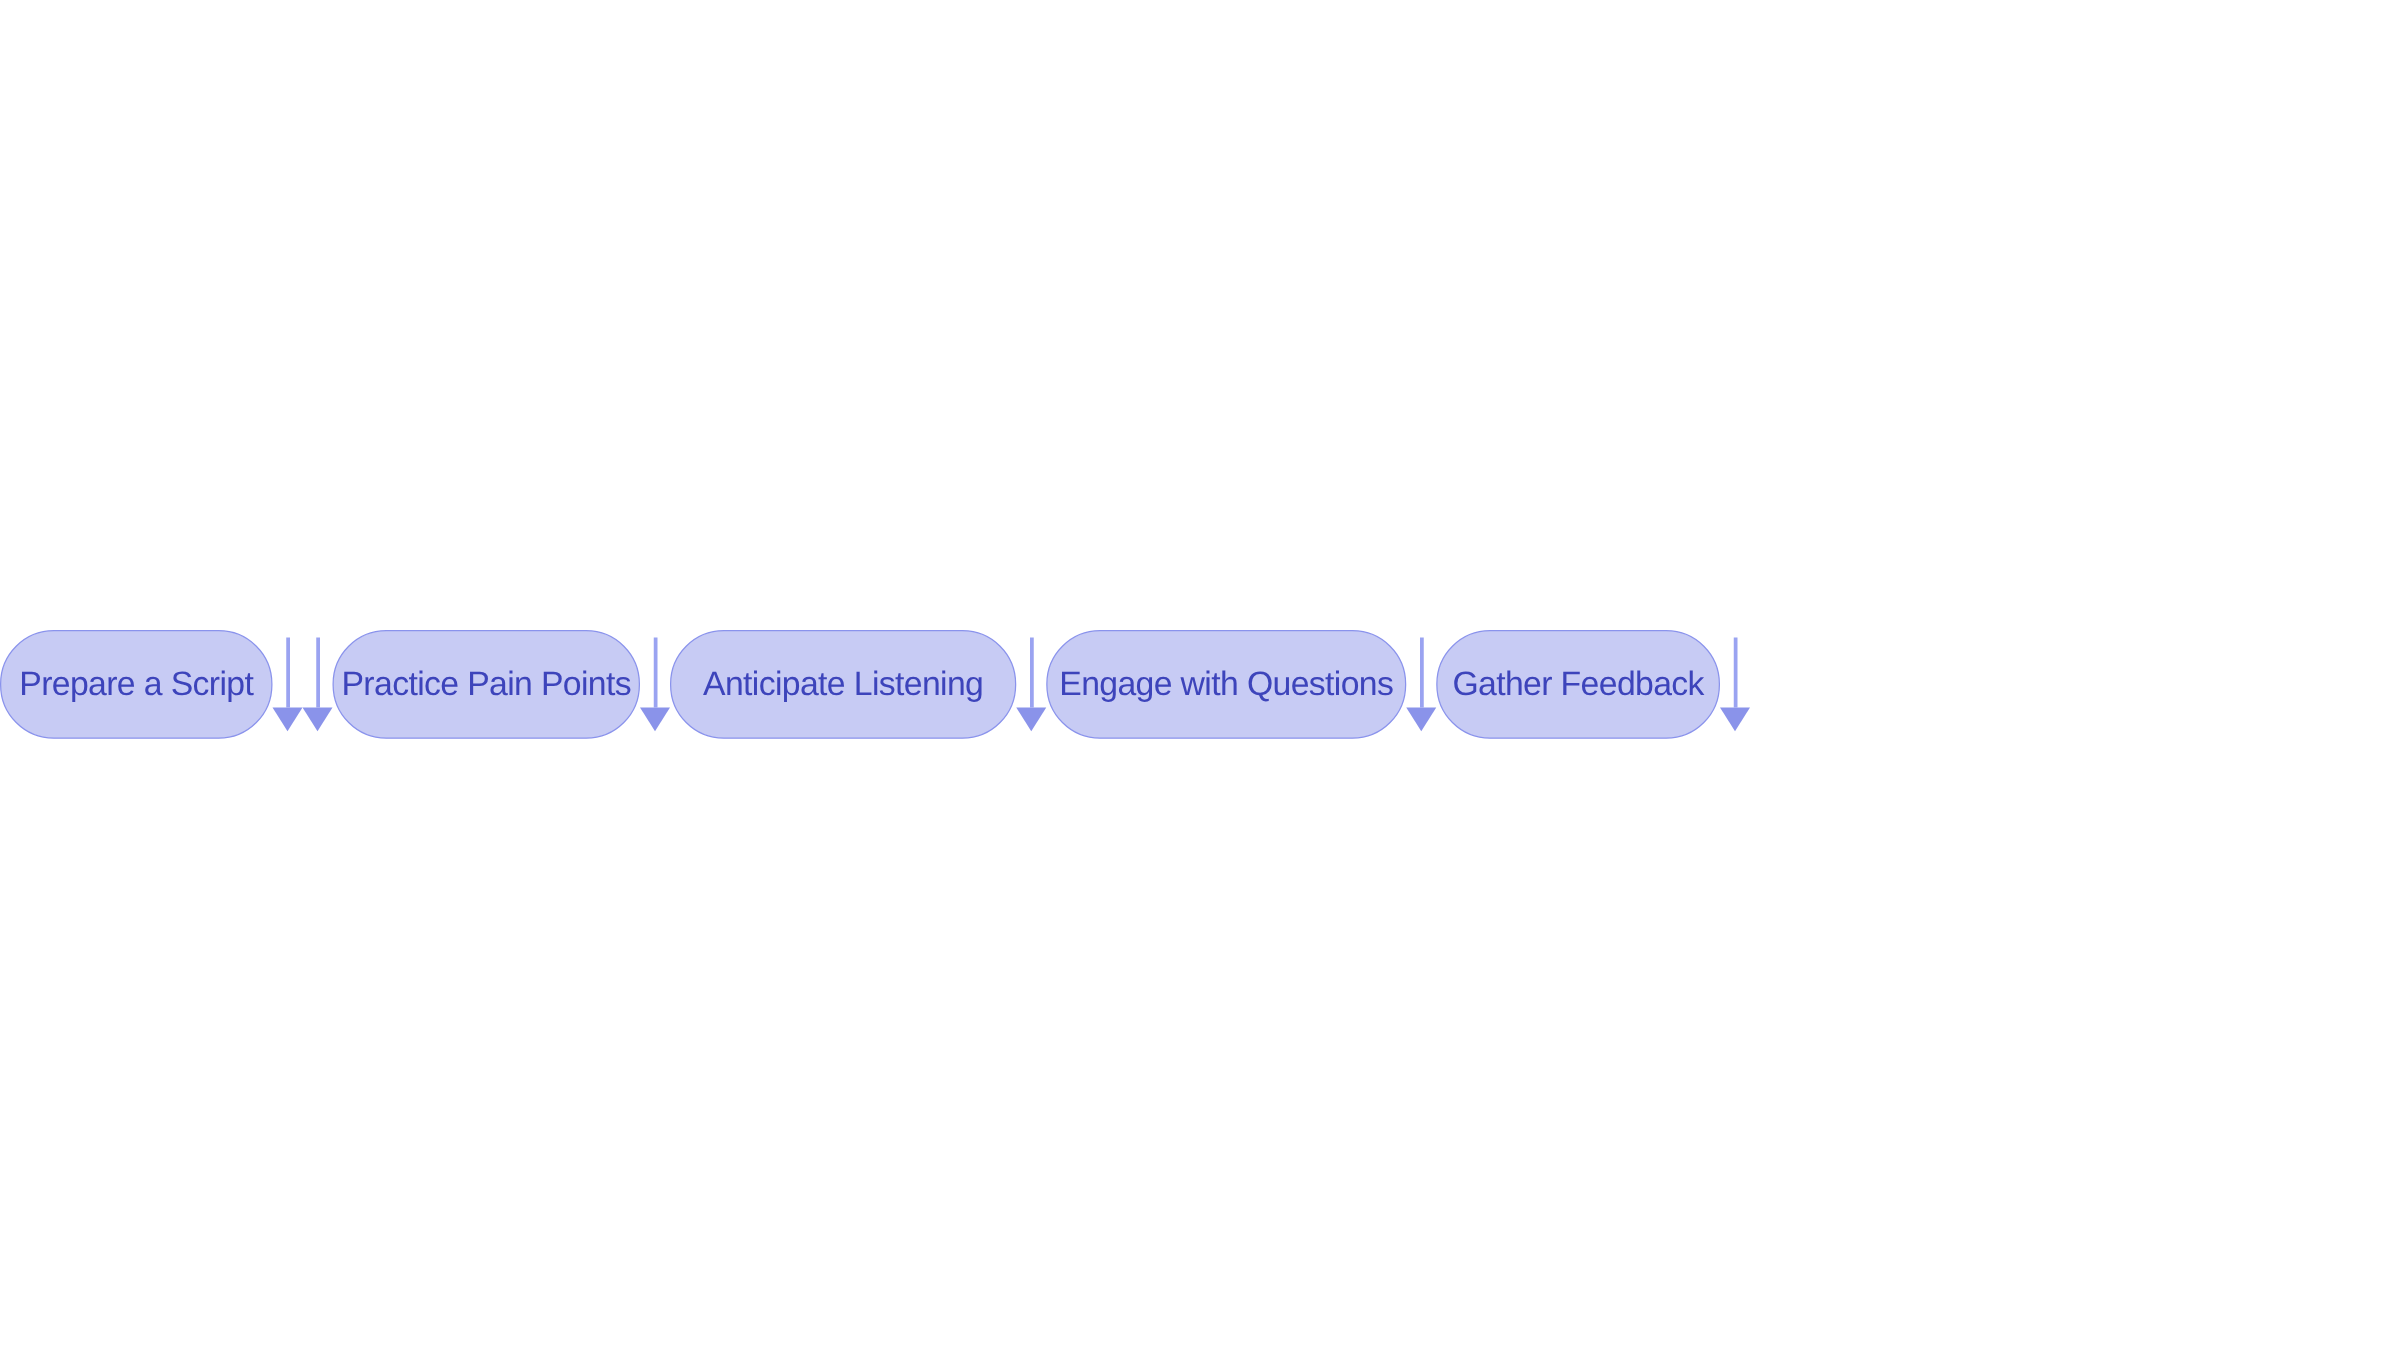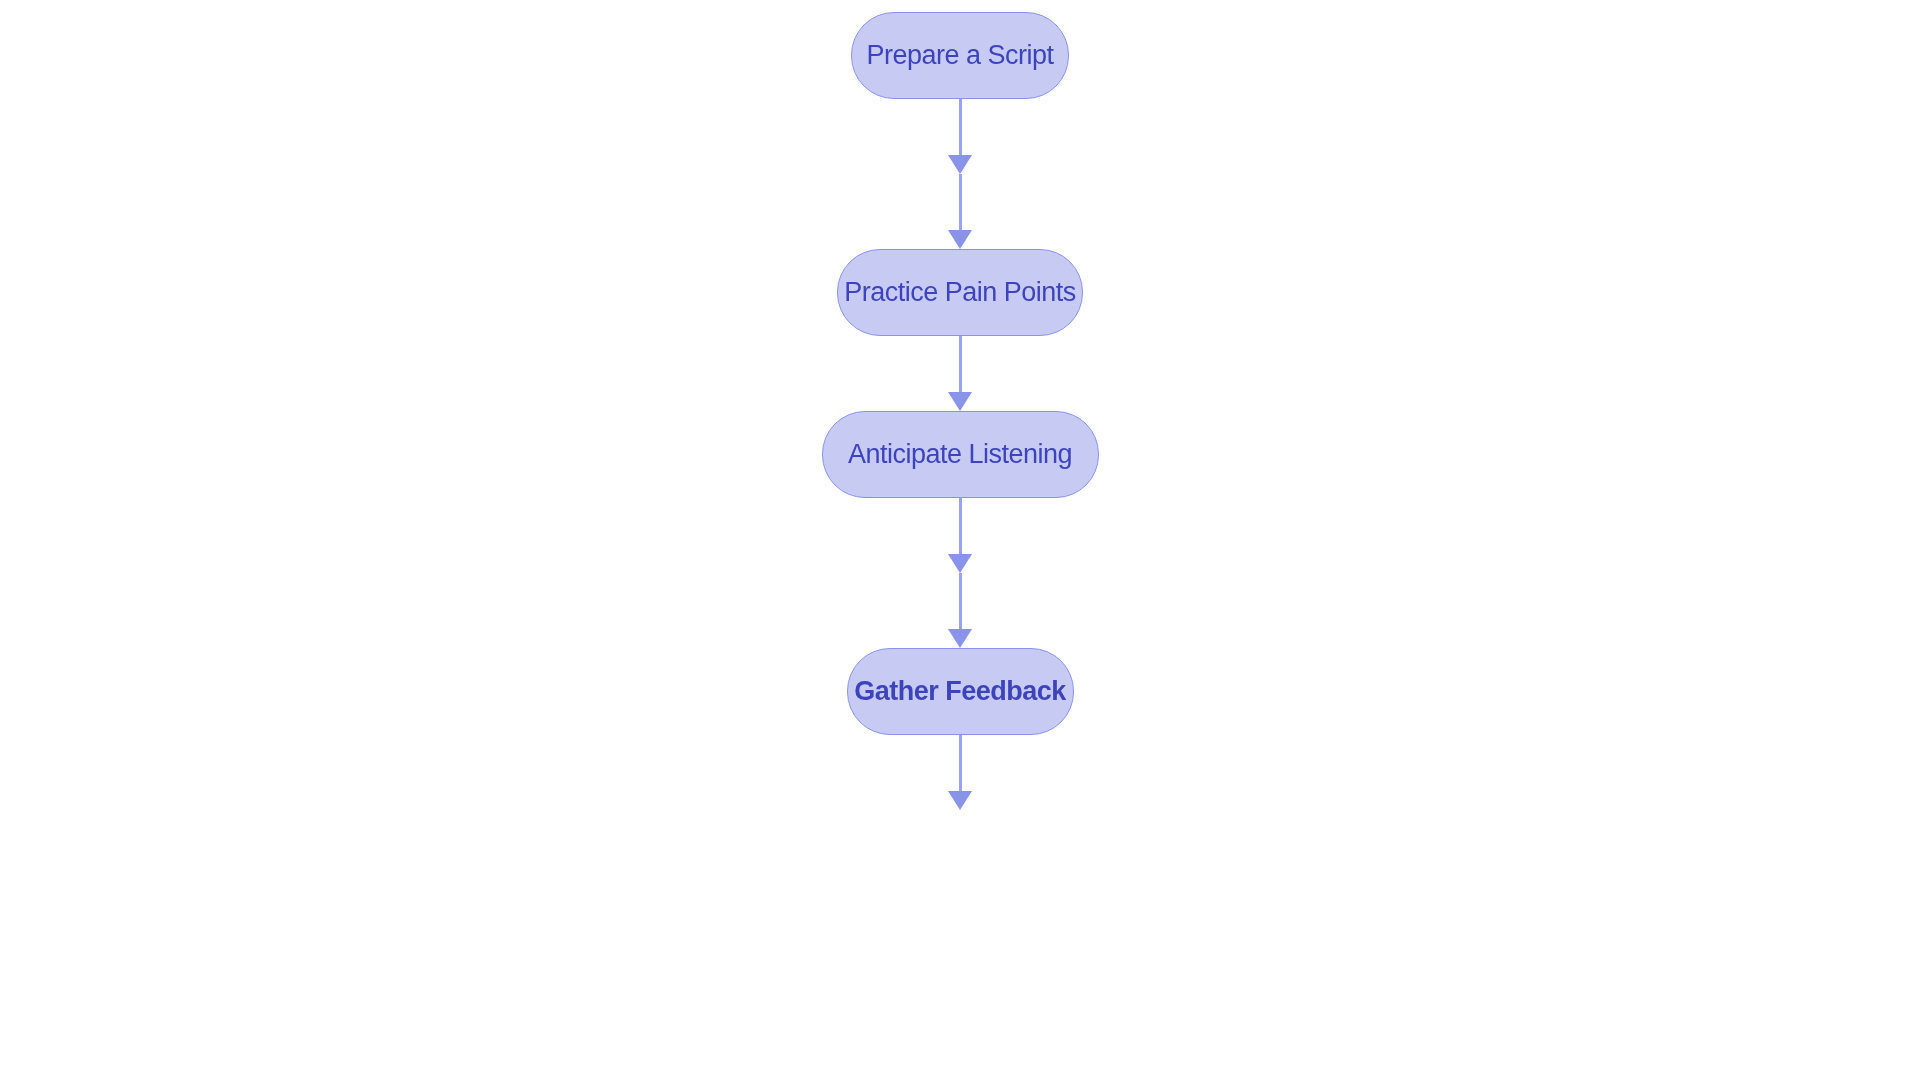--- a/index.html
+++ b/index.html
@@ -17,21 +17,21 @@
     background: var(--background);
     overflow: hidden;
     font-family: "Liberation Sans", sans-serif;
   }
   .canvas {
     position: relative;
     width: 1920px;
     height: 1083px;
     padding-top: 12px;
     display: flex;
-    flex-direction: column;
+    flex-direction: row;
     align-items: center;
     text-align: center;
   }
   .node {
     height: 87px;
     border-radius: 43px;
     background: var(--node-fill);
     border: 1.5px solid var(--node-border);
     display: flex;
     align-items: center;
@@ -42,21 +42,21 @@
     font-size: 27px;
     letter-spacing: -0.5px;
     color: var(--node-text);
     white-space: nowrap;
   }
   .n1 { width: 218px; }
   .n2 { width: 307px; }
   .n3 { width: 246px; }
   .n4 { width: 277px; }
   .n5 { width: 288px; }
-  .n6 { width: 227px; font-weight: bold; }
+  .n6 { width: 227px; }
   .n7 { width: 222px; }
   .connector {
     height: 75px;
     width: 24px;
     flex: 0 0 auto;
     display: flex;
     flex-direction: column;
     align-items: center;
     justify-content: flex-start;
   }
@@ -104,20 +104,23 @@
 
   <div class="node n4">
     <span>Anticipate Listening</span>
   </div>
 
   <div class="connector">
     <div class="line"></div>
     <div class="arrowhead"></div>
   </div>
 
+  <div class="node n5">
+    <span>Engage with Questions</span>
+  </div>
 
   <div class="connector">
     <div class="line"></div>
     <div class="arrowhead"></div>
   </div>
 
   <div class="node n6">
     <span>Gather Feedback</span>
   </div>
 

